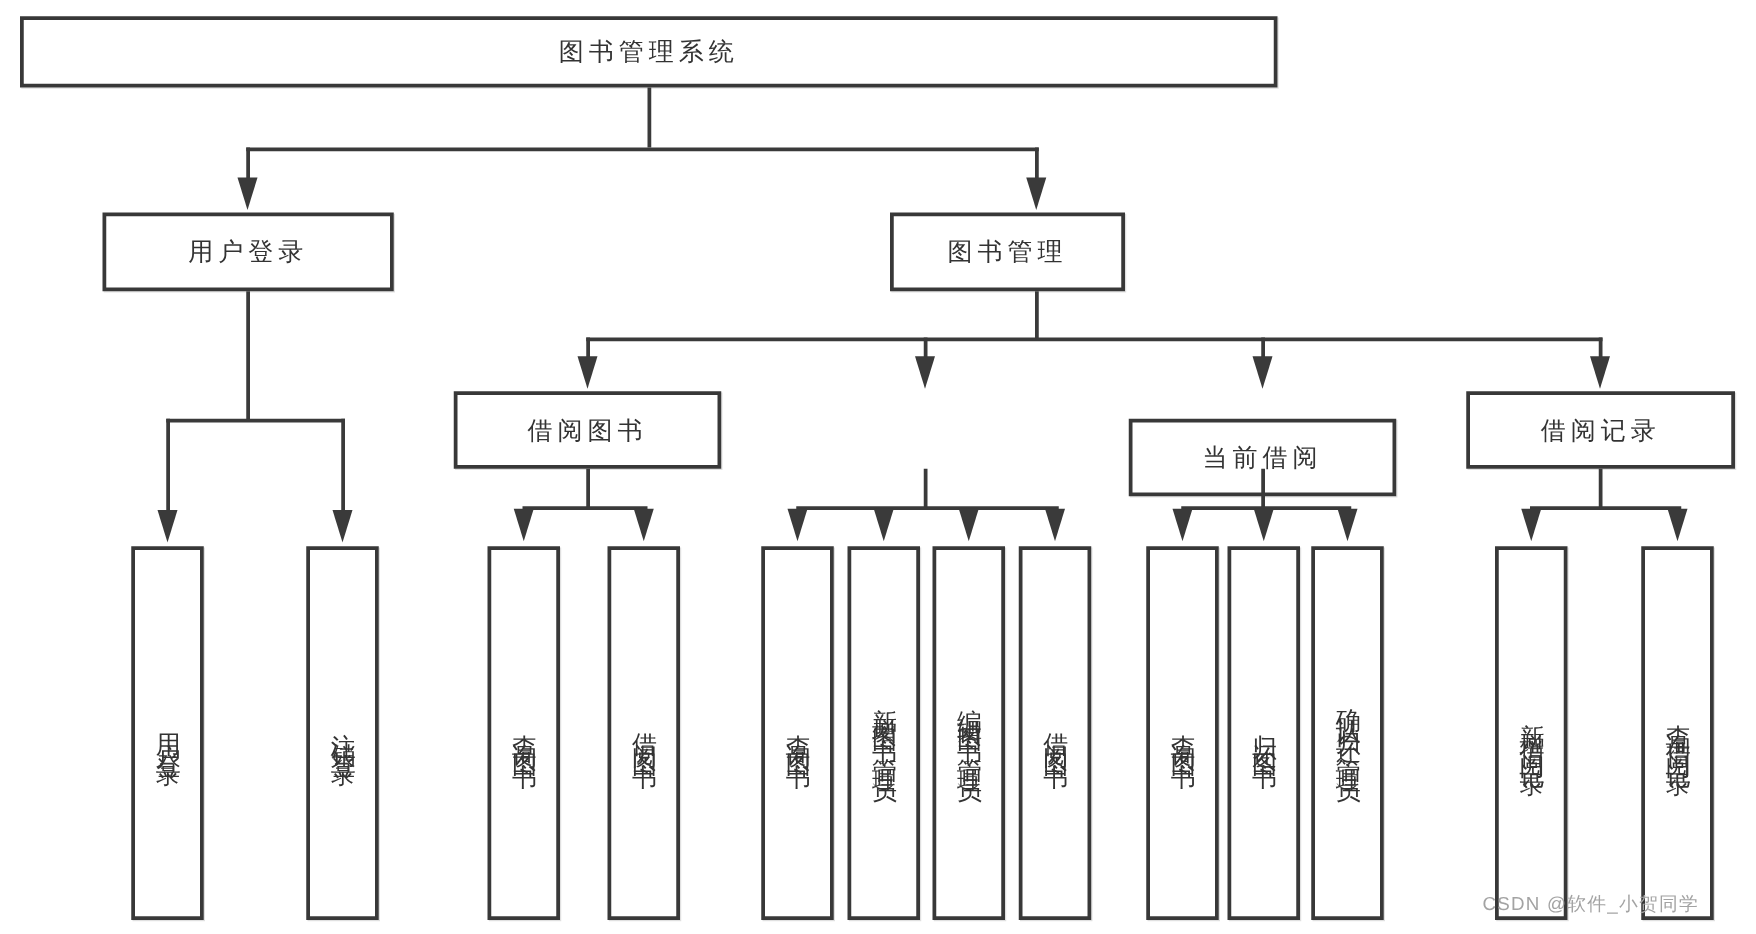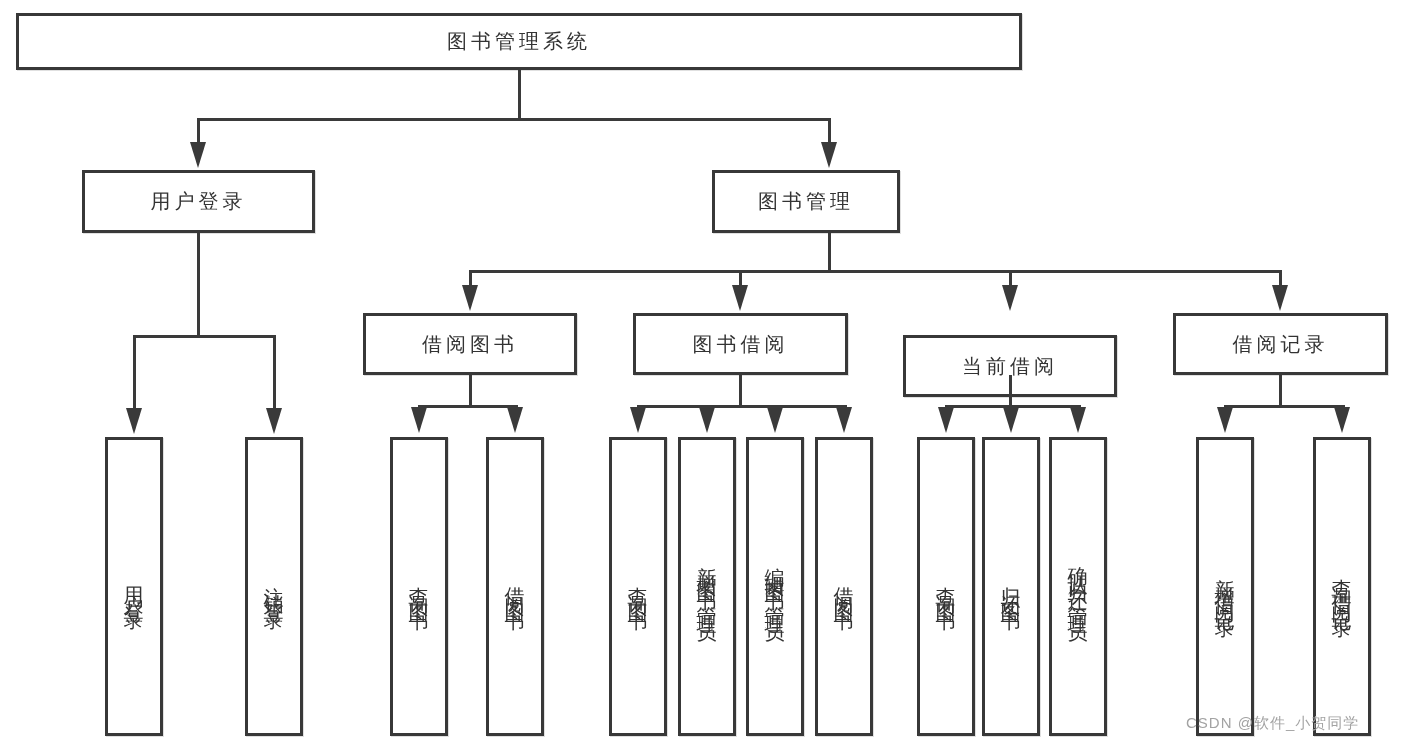--- a/index.html
+++ b/index.html
@@ -71,21 +71,20 @@
 <body>
 
 <div class="stage">
 
   <div class="box hbox root-box">图书管理系统</div>
 
   <div class="box hbox l2-1">用户登录</div>
   <div class="box hbox l2-2">图书管理</div>
 
   <div class="box hbox l3 l3-1">借阅图书</div>
-  <div class="box hbox l3 l3-2">图书借阅</div>
   <div class="box hbox l3 l3-3">当前借阅</div>
   <div class="box hbox l3 l3-4">借阅记录</div>
 
   <div class="box leaf" style="left:105px">用户登录</div>
   <div class="box leaf" style="left:245px">注销登录</div>
 
   <div class="box leaf" style="left:390px">查询图书</div>
   <div class="box leaf" style="left:486px">借阅图书</div>
 
   <div class="box leaf" style="left:609px">查询图书</div>

